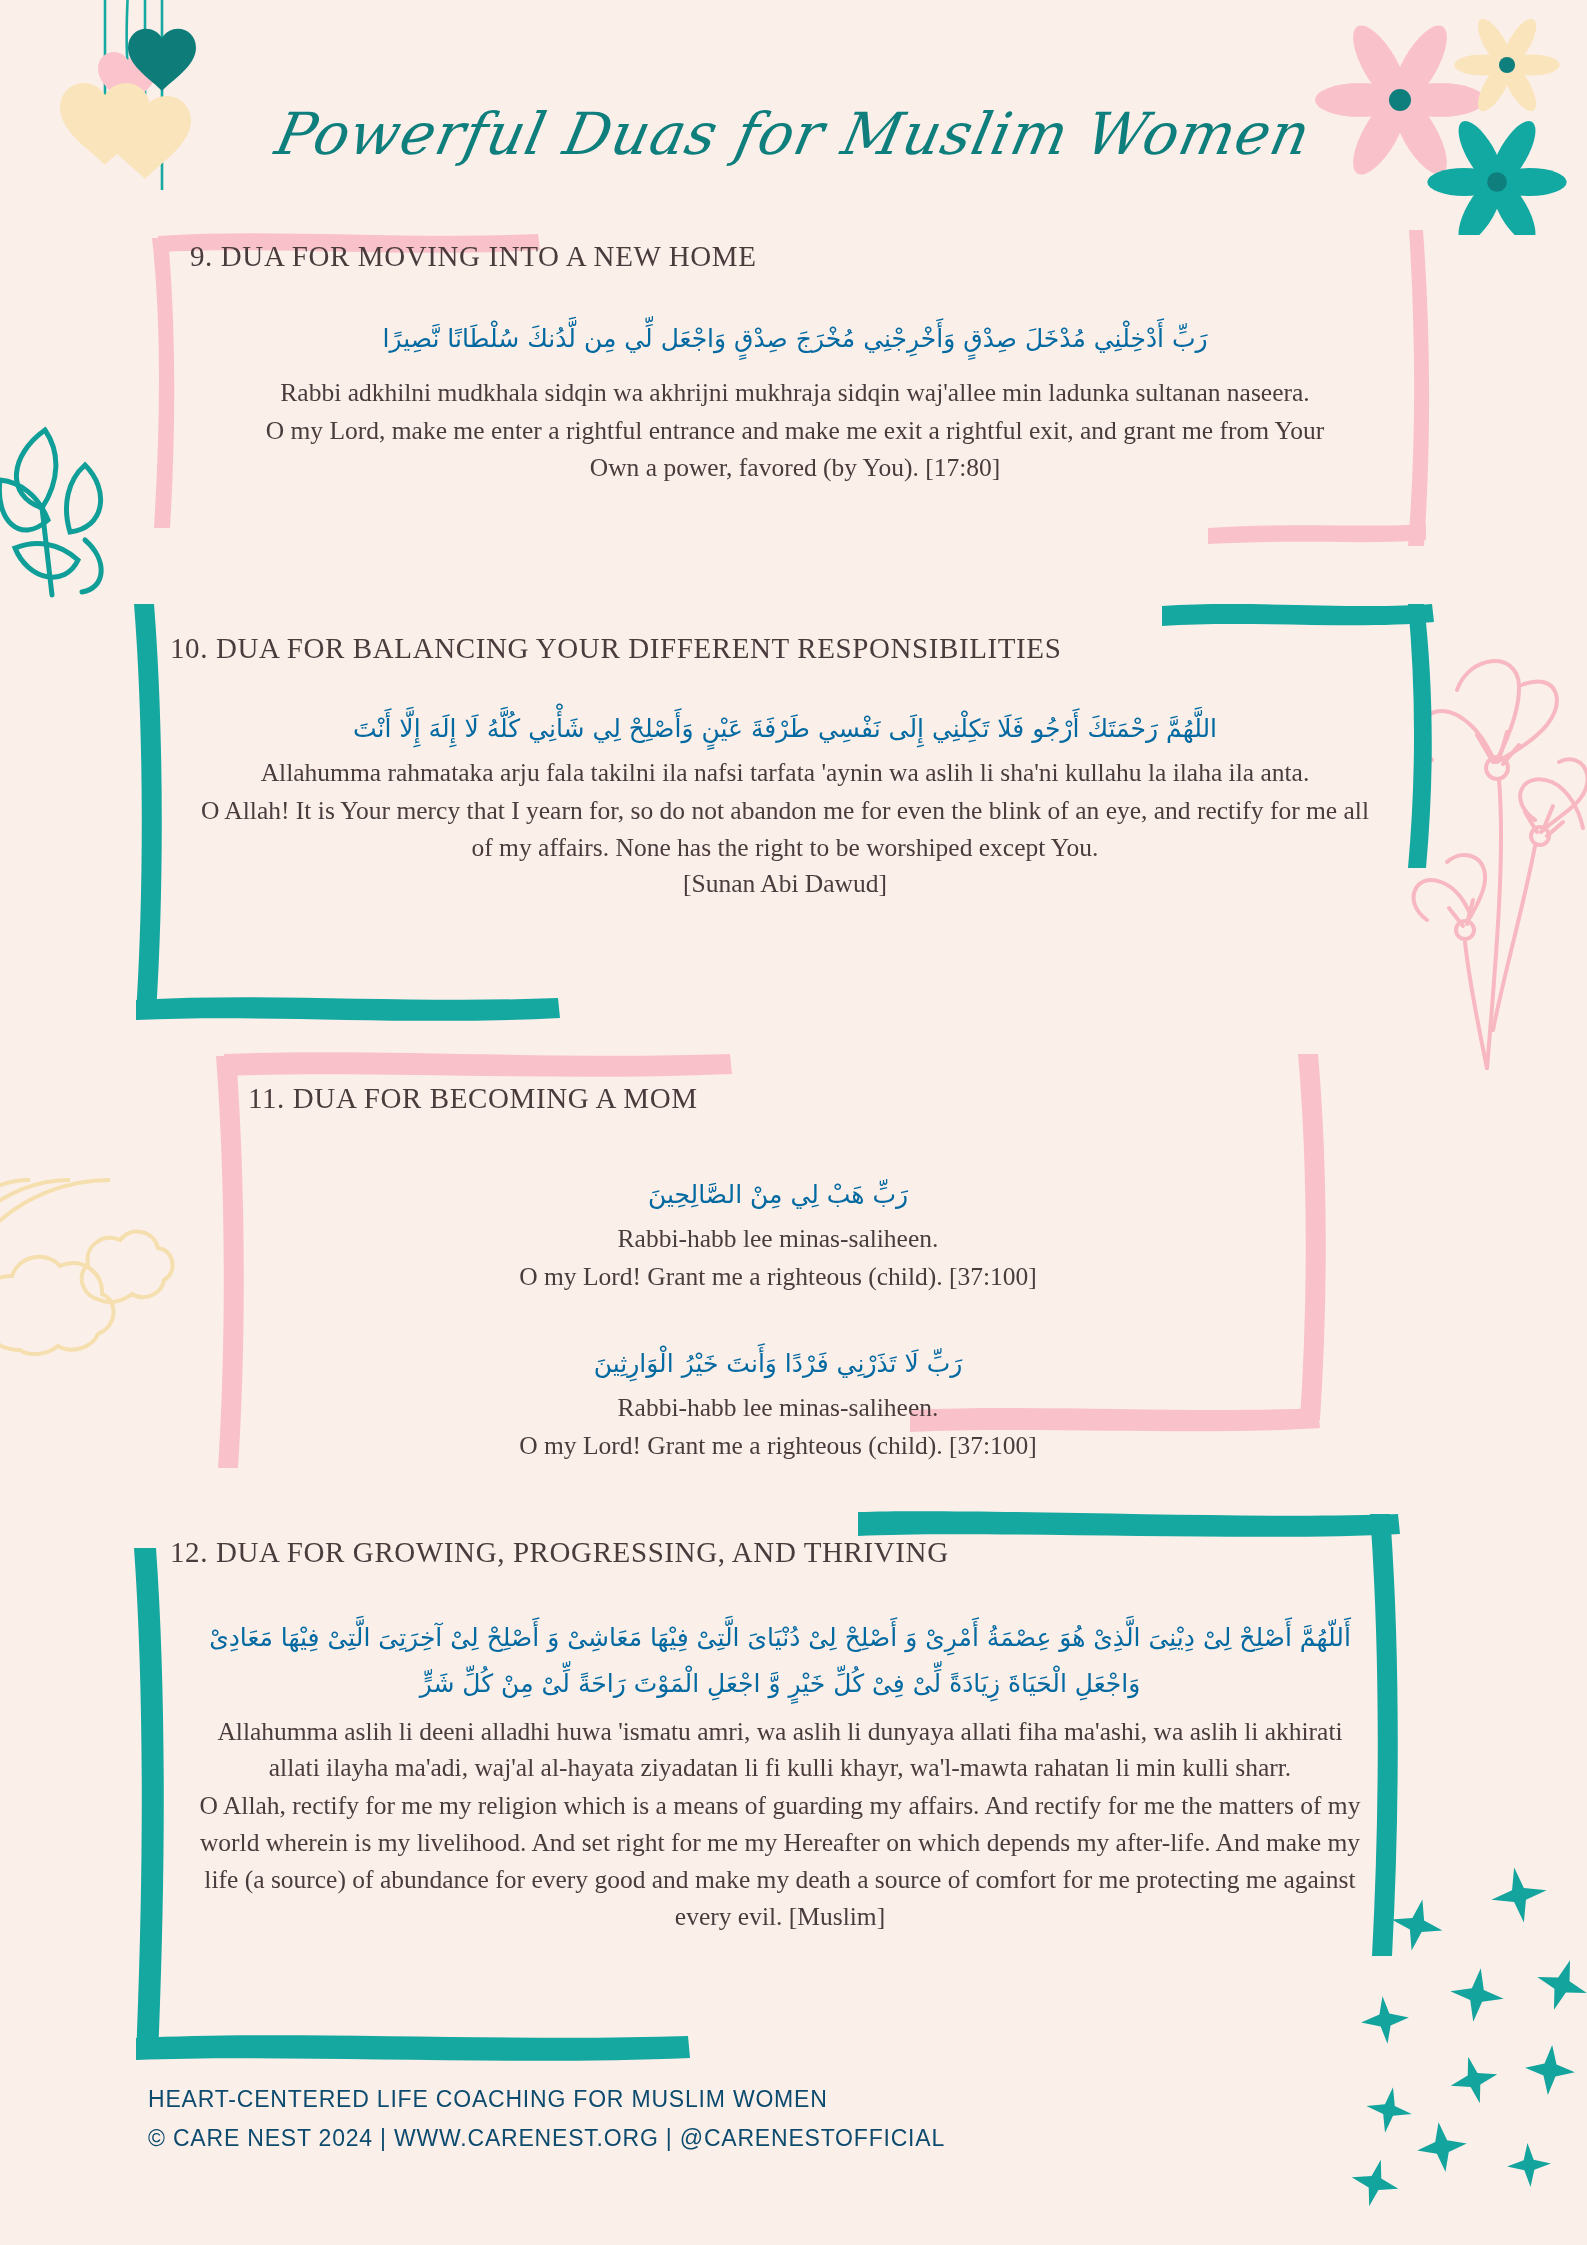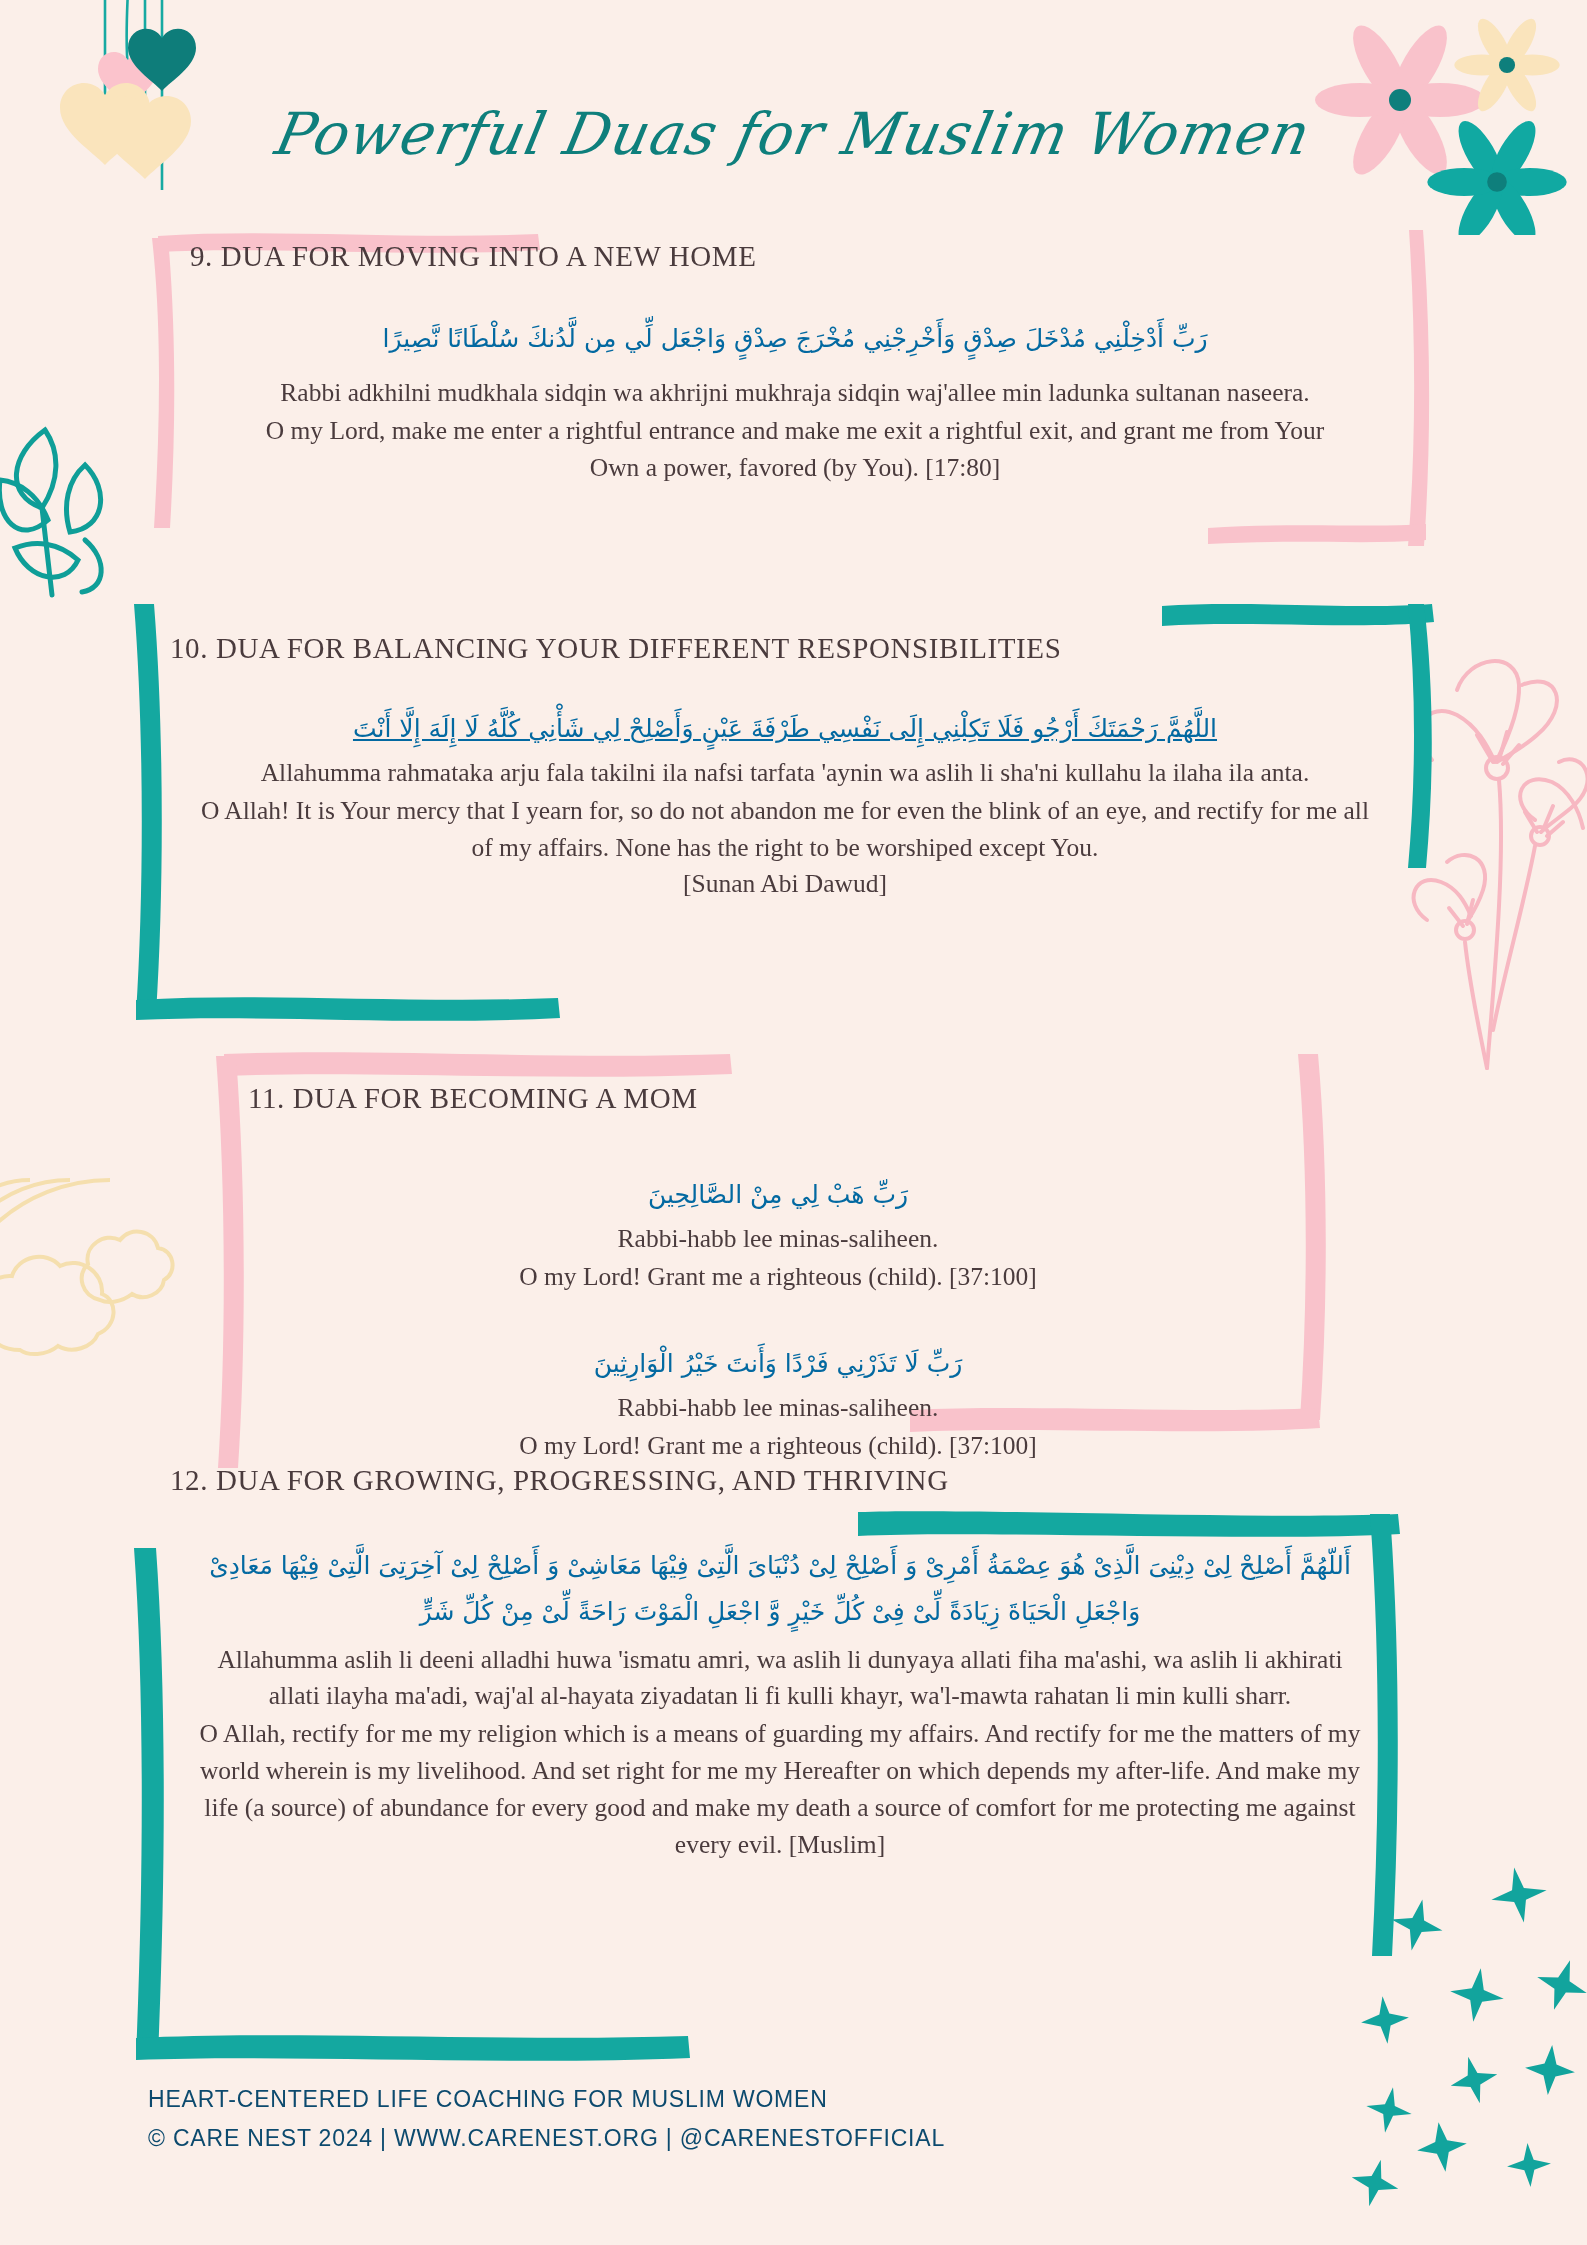--- a/index.html
+++ b/index.html
@@ -250,21 +250,21 @@
     <g fill="#14A8A0">
       <path d="M1034 6 C1120 0 1230 10 1304 4 L1306 22 C1230 30 1120 20 1034 26 Z"></path>
       <path d="M1296 4 C1306 90 1306 180 1298 268 L1280 268 C1288 180 1288 90 1280 4 Z"></path>
       <path d="M6 4 C16 130 16 290 8 414 L28 414 C36 290 36 130 26 4 Z"></path>
       <path d="M8 400 C140 392 280 404 430 398 L432 418 C280 426 140 414 8 420 Z"></path>
     </g>
   </svg>
   <div class="block" style="left:170px; top:632px; width:1230px;">
     <div class="sec-head">10. DUA FOR BALANCING YOUR DIFFERENT RESPONSIBILITIES</div>
     <div style="height:42px"></div>
-    <div class="ar" style="padding:0 30px;text-decoration:underline;">اللَّهُمَّ رَحْمَتَكَ أَرْجُو فَلَا تَكِلْنِي إِلَى نَفْسِي طَرْفَةَ عَيْنٍ وَأَصْلِحْ لِي شَأْنِي كُلَّهُ لَا إِلَهَ إِلَّا أَنْتَ</div>
+    <div class="ar" style="padding:0 30px;">اللَّهُمَّ رَحْمَتَكَ أَرْجُو فَلَا تَكِلْنِي إِلَى نَفْسِي طَرْفَةَ عَيْنٍ وَأَصْلِحْ لِي شَأْنِي كُلَّهُ لَا إِلَهَ إِلَّا أَنْتَ</div>
     <div class="tr" style="padding:0 50px; margin-top:4px;">Allahumma rahmataka arju fala takilni ila nafsi tarfata 'aynin wa aslih li sha'ni kullahu la ilaha ila anta.</div>
     <div class="en" style="padding:0 20px; margin-top:2px;">O Allah! It is Your mercy that I yearn for, so do not abandon me for even the blink of an eye, and rectify for me all of my affairs. None has the right to be worshiped except You.</div>
     <div class="src" style="margin-top:2px;">[Sunan Abi Dawud]</div>
   </div>
 
   <svg class="frame" style="left:210px; top:1048px;" width="1130" height="430" viewBox="0 0 1130 430">
     <g fill="#F9C2CB">
       <path d="M14 6 C160 0 340 12 520 6 L522 26 C340 34 160 22 14 28 Z"></path>
       <path d="M6 8 C16 140 16 300 8 420 L28 420 C36 300 36 140 26 8 Z"></path>
       <path d="M1108 6 C1118 120 1118 250 1110 372 L1090 372 C1098 250 1098 120 1088 6 Z"></path>
@@ -284,21 +284,21 @@
   </div>
 
   <svg class="frame" style="left:128px; top:1508px;" width="1290" height="560" viewBox="0 0 1290 560">
     <g fill="#14A8A0">
       <path d="M730 4 C850 0 1130 12 1270 6 L1272 26 C1130 34 850 22 730 28 Z"></path>
       <path d="M1262 6 C1272 140 1272 300 1264 448 L1244 448 C1252 300 1252 140 1242 6 Z"></path>
       <path d="M6 40 C16 180 16 360 8 548 L30 548 C38 360 38 180 28 40 Z"></path>
       <path d="M8 530 C160 522 380 534 560 528 L562 550 C380 558 160 546 8 552 Z"></path>
     </g>
   </svg>
-  <div class="block" style="left:170px; top:1464px; width:1220px;">
+  <div class="block" style="left:170px; top:1536px; width:1220px;">
     <div class="sec-head">12. DUA FOR GROWING, PROGRESSING, AND THRIVING</div>
     <div style="height:46px"></div>
     <div class="ar" style="padding:0 10px; line-height:1.85;">أَللّهُمَّ أَصْلِحْ لِىْ دِيْنِىَ الَّذِىْ هُوَ عِصْمَةُ أَمْرِىْ وَ أَصْلِحْ لِىْ دُنْيَاىَ الَّتِىْ فِيْهَا مَعَاشِىْ وَ أَصْلِحْ لِىْ آخِرَتِىَ الَّتِىْ فِيْهَا مَعَادِىْ وَاجْعَلِ الْحَيَاةَ زِيَادَةً لِّىْ فِىْ كُلِّ خَيْرٍ وَّ اجْعَلِ الْمَوْتَ رَاحَةً لِّىْ مِنْ كُلِّ شَرٍّ</div>
     <div class="tr" style="padding:0 30px; margin-top:6px;">Allahumma aslih li deeni alladhi huwa 'ismatu amri, wa aslih li dunyaya allati fiha ma'ashi, wa aslih li akhirati allati ilayha ma'adi, waj'al al-hayata ziyadatan li fi kulli khayr, wa'l-mawta rahatan li min kulli sharr.</div>
     <div class="en" style="padding:0 20px; margin-top:2px;">O Allah, rectify for me my religion which is a means of guarding my affairs. And rectify for me the matters of my world wherein is my livelihood. And set right for me my Hereafter on which depends my after-life. And make my life (a source) of abundance for every good and make my death a source of comfort for me protecting me against every evil. [Muslim]</div>
   </div>
 
   <div class="footer">
     <div>HEART-CENTERED LIFE COACHING FOR MUSLIM WOMEN</div>
     <div>© CARE NEST 2024 | WWW.CARENEST.ORG | @CARENESTOFFICIAL</div>

